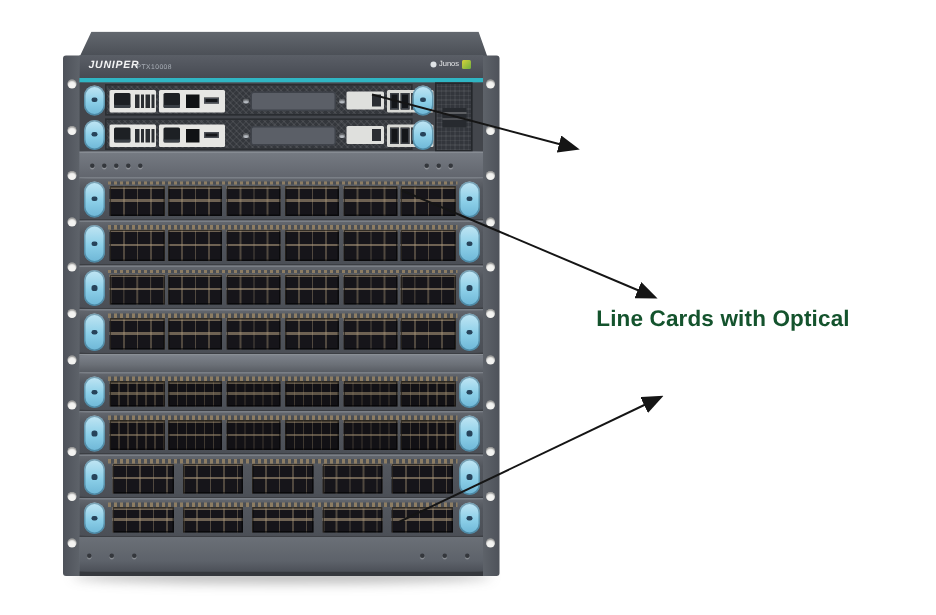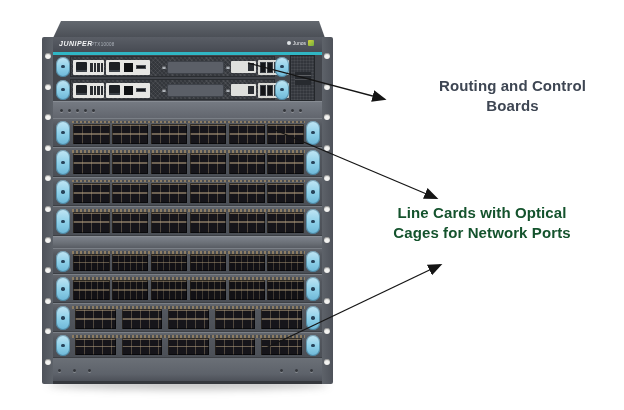--- a/index.html
+++ b/index.html
@@ -330,22 +330,17 @@
     <defs>
       <marker id="ah" markerWidth="11" markerHeight="9" refX="9" refY="4.5" orient="auto">
         <path d="M0,0 L11,4.5 L0,9 Z" fill="#151515"></path>
       </marker>
     </defs>
     <line class="arrow-line" x1="248" y1="63" x2="384" y2="99" stroke="#151515" stroke-width="1.3" marker-end="url(#ah)"></line>
     <line class="arrow-line" x1="268" y1="127" x2="436" y2="198" stroke="#151515" stroke-width="1.3" marker-end="url(#ah)"></line>
     <line class="arrow-line" x1="266" y1="348" x2="440" y2="265" stroke="#151515" stroke-width="1.3" marker-end="url(#ah)"></line>
   </svg>
 
-  <div class="ann-label" style="left: 405px; top: 76px; width: 215px; color: rgb(62, 70, 83);">
-    <div>Routing and Control</div>
-    <div>Boards</div>
-  </div>
   <div class="ann-label" style="left: 372px; top: 203px; width: 220px; color: #14532d;">
     <div>Line Cards with Optical</div>
-    <div>Cages for Network Ports</div>
   </div>
 
 </div>
 
 </body></html>

